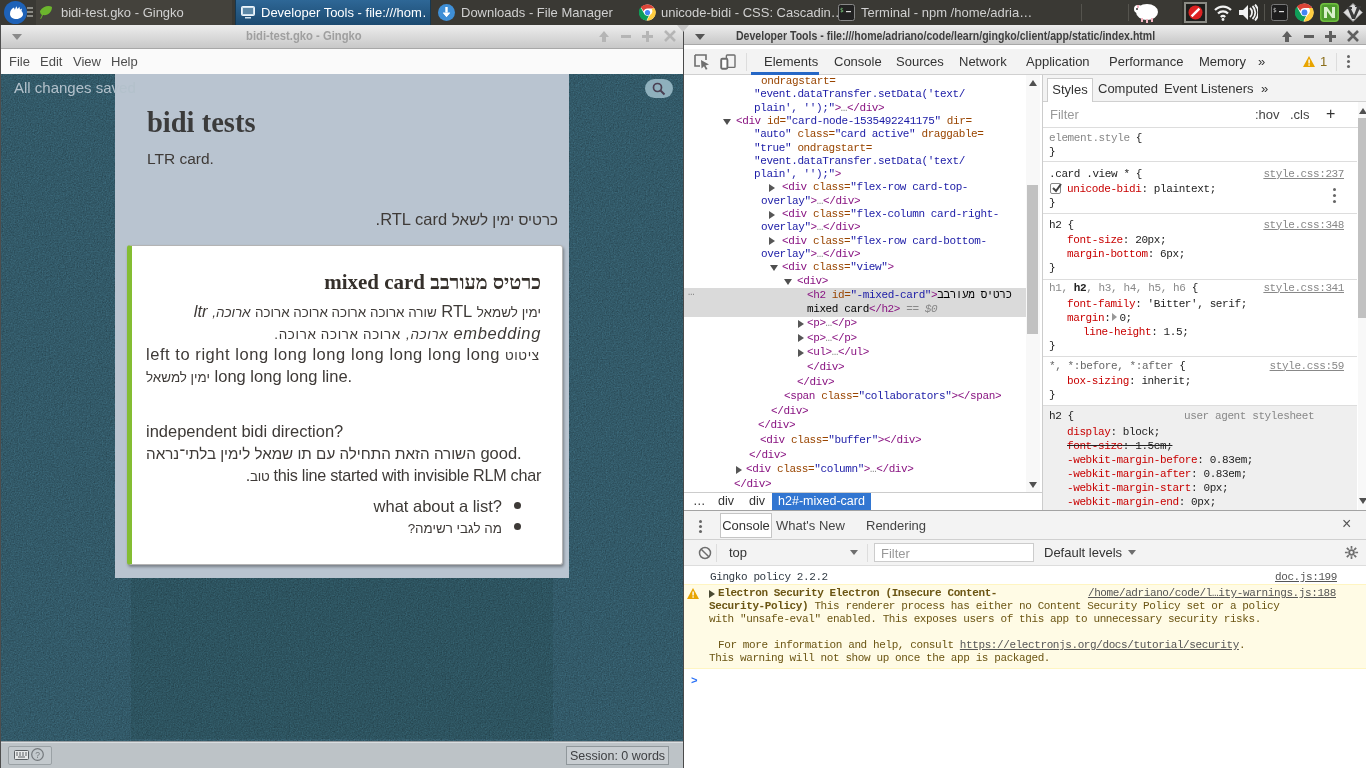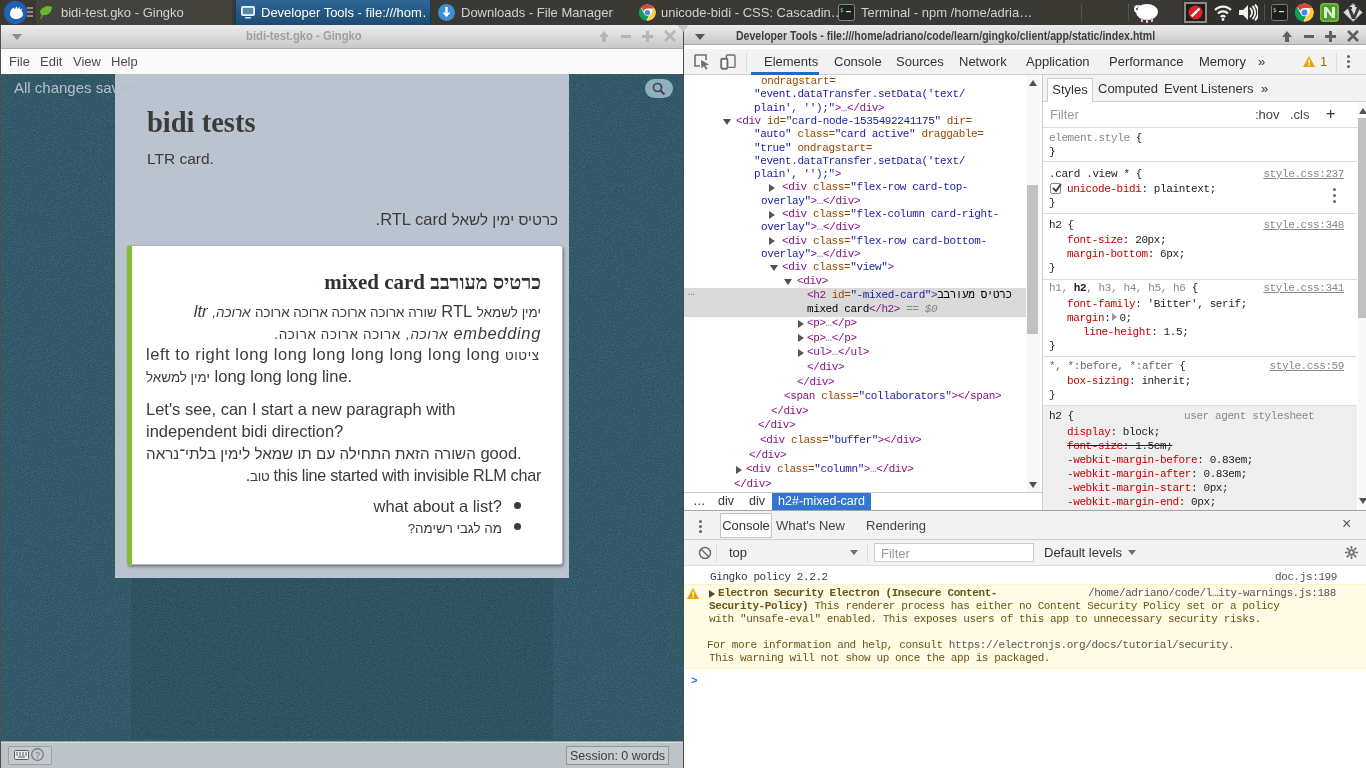--- a/index.html
+++ b/index.html
@@ -62,21 +62,21 @@
 .gray{color:#888}
 .slink{position:absolute;color:#888;text-decoration:underline;font-family:"Liberation Mono",monospace;font-size:11px;letter-spacing:-0.4px}
 .sdiv{position:absolute;left:0;width:314px;height:1px;background:#ddd}
 
 #console{left:0;top:485px;width:683px;height:258px;background:#fff;border-top:1px solid #a3a3a3}
 #ctabs{position:absolute;left:0;top:0;width:683px;height:29px;background:#f3f3f3;border-bottom:1px solid #d0d0d0;font-size:13px;color:#333}
 #ctools{position:absolute;left:0;top:29px;width:683px;height:26px;background:#f3f3f3;border-bottom:1px solid #ddd;font-size:13px;color:#333}
 .cmono{position:absolute;font-family:"Liberation Mono",monospace;font-size:11px;letter-spacing:-0.4px;color:#303942;white-space:pre}
 #cwarn{position:absolute;left:0;top:73px;width:683px;height:85px;background:#fffbe5;border-top:1px solid #fff5c2;border-bottom:1px solid #fff5c2}
 .wmono{position:absolute;font-family:"Liberation Mono",monospace;font-size:11px;letter-spacing:-0.4px;color:#6b5513;white-space:pre}
-.ulink{}
+.ulink{text-decoration:underline}
 </style>
 </head>
 <body>
 
 <div class="abs" id="taskbar">
   <div style="position:absolute;left:1182px;top:0;width:184px;height:25px;background:#31302c"></div>
   <div style="position:absolute;left:36px;top:0;width:196px;height:25px;background:#44423c"></div>
     <svg style="position:absolute;left:4px;top:1px" width="23" height="23" viewBox="0 0 23 23">
       <circle cx="11.5" cy="11.5" r="11.5" fill="#1e62b8"></circle>
       <path fill="#fff" d="M6 13c0-3 1.5-5.5 4-6.5l.8 2.2 1.5-3.5 1.3 2.8 1.8-2.2.6 2.7 2-1-0.5 2.5c1 1 1.5 2.3 1.5 3.5 0 2-3 4.5-6.5 4.5S6 16 6 13z"></path>
@@ -207,21 +207,20 @@
     </div>
   <div class="abs" id="h1bidi">bidi tests</div>
   <div class="abs" id="ltrcard">LTR card.</div>
   <div class="abs" id="rtlcard"><span class="he" style="font-size:15.2px">כרטיס ימין לשאל</span> RTL card.</div>
   <div class="abs" id="card"></div>
   <div class="cl cr" id="cardh2" style="top:245px"><span style="font-size:20px">כרטיס מעורבב</span> mixed card</div>
   <div class="cl cr" style="top:277px"><span class="he">ימין לשמאל</span> RTL <span class="he">שורה ארוכה ארוכה ארוכה ארוכה</span> <i><span class="he">ארוכה,</span> ltr</i></div>
   <div class="cl cr" style="top:299px;letter-spacing:.65px"><i>embedding <span class="he">ארוכה,</span></i> <span class="he">ארוכה ארוכה ארוכה.</span></div>
   <div class="cl cleft" style="top:320px;letter-spacing:.55px">left to right long long long long long long long <span class="he">ציטוט</span></div>
   <div class="cl cleft" style="top:342px"><span class="he">ימין למשאל</span> long long long line.</div>
-  <div class="cl cleft" style="top:375px">Let's see, can I start a new paragraph with</div>
   <div class="cl cleft" style="top:397px">independent bidi direction?</div>
   <div class="cl cleft" style="top:419px"><span class="he" style="font-size:15.2px">השורה הזאת התחילה עם תו שמאל לימין בלתי־נראה</span> good.</div>
   <div class="cl cr" style="top:441px;font-size:16.2px;letter-spacing:-.28px">this line started with invisible RLM char <span class="he">טוב</span>.</div>
   <div class="cl" style="right:181px;top:472px">what about a list?</div>
   <div class="cl" style="right:181px;top:493px;direction:rtl"><span class="he">מה לגבי רשימה?</span></div>
   <div class="bullet" style="left:513px;top:477px"></div>
   <div class="bullet" style="left:513px;top:498px"></div>
   <div class="abs" id="gk-status">
     <div style="position:absolute;left:7px;top:4px;width:44px;height:19px;border:1px solid #9aa1a5;border-radius:2px;background:#c3c9cd"></div>
     <svg style="position:absolute;left:13px;top:8px" width="15" height="10" viewBox="0 0 15 10">
@@ -426,17 +425,17 @@
     <svg style="position:absolute;left:3px;top:77px" width="12" height="11" viewBox="0 0 12 11">
         <path d="M6 0 L12 11 L0 11 Z" fill="#e8a400"></path>
         <rect x="5.4" y="3.5" width="1.4" height="4" fill="#fff"></rect>
         <rect x="5.4" y="8.3" width="1.4" height="1.4" fill="#fff"></rect>
       </svg>
     <div style="position:absolute;left:25px;top:79px;width:0;height:0;border-top:4px solid transparent;border-bottom:4px solid transparent;border-left:6px solid #4a4a33"></div>
     <div class="wmono" style="left:34px;top:76px"><b>Electron Security Electron (Insecure Content-</b></div>
     <div class="wmono ulink" style="right:31px;top:76px;color:#555">/home/adriano/code/l…ity-warnings.js:188</div>
     <div class="wmono" style="left:25px;top:89px"><b>Security-Policy)</b> This renderer process has either no Content Security Policy set or a policy</div>
     <div class="wmono" style="left:25px;top:102px">with "unsafe-eval" enabled. This exposes users of this app to unnecessary security risks.</div>
-    <div class="wmono" style="left:23px;top:128px">For more information and help, consult <span class="ulink" style="color:#555">https://electronjs.org/docs/tutorial/security</span>.</div>
+    <div class="wmono" style="left:34px;top:128px">For more information and help, consult <span class="ulink" style="color:#555">https://electronjs.org/docs/tutorial/security</span>.</div>
     <div class="wmono" style="left:25px;top:141px">This warning will not show up once the app is packaged.</div>
     <div class="cmono" style="left:7px;top:164px;color:#2970f6;font-weight:bold">&gt;</div>
   </div>
 </div>
 
 </body></html>

